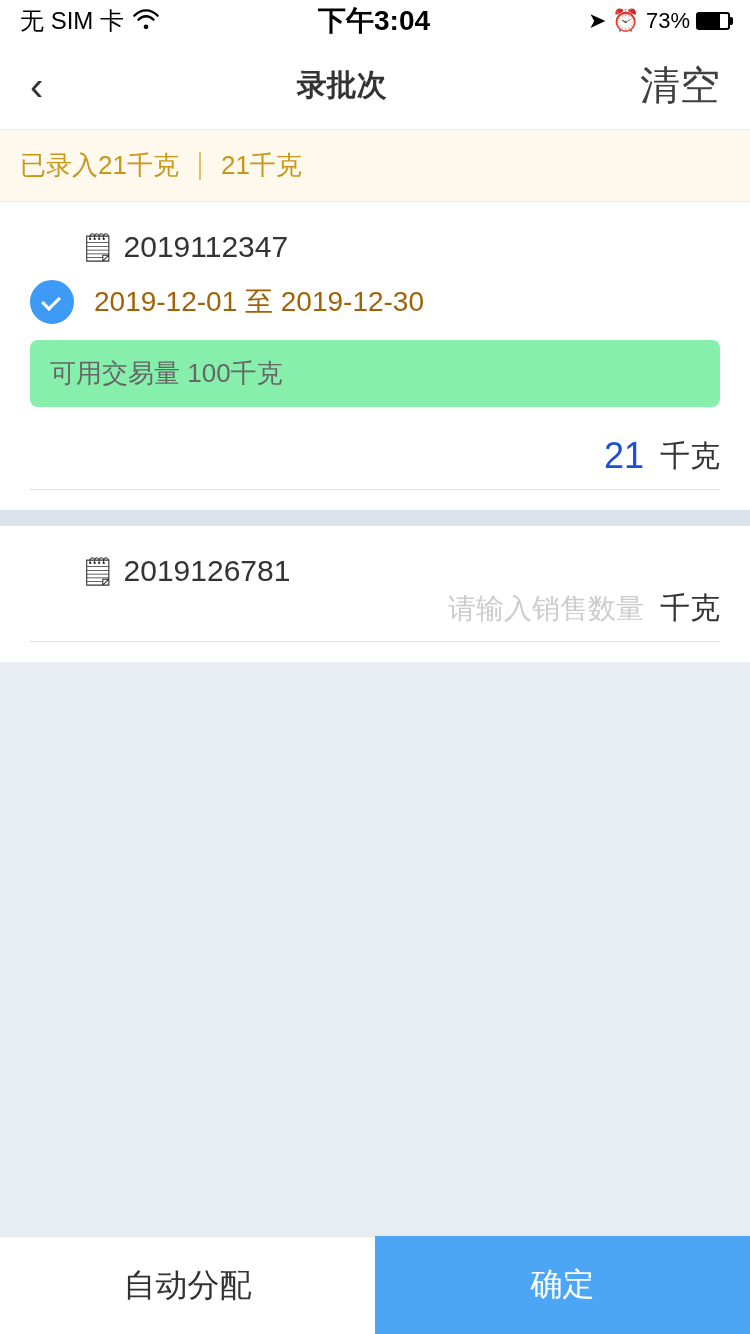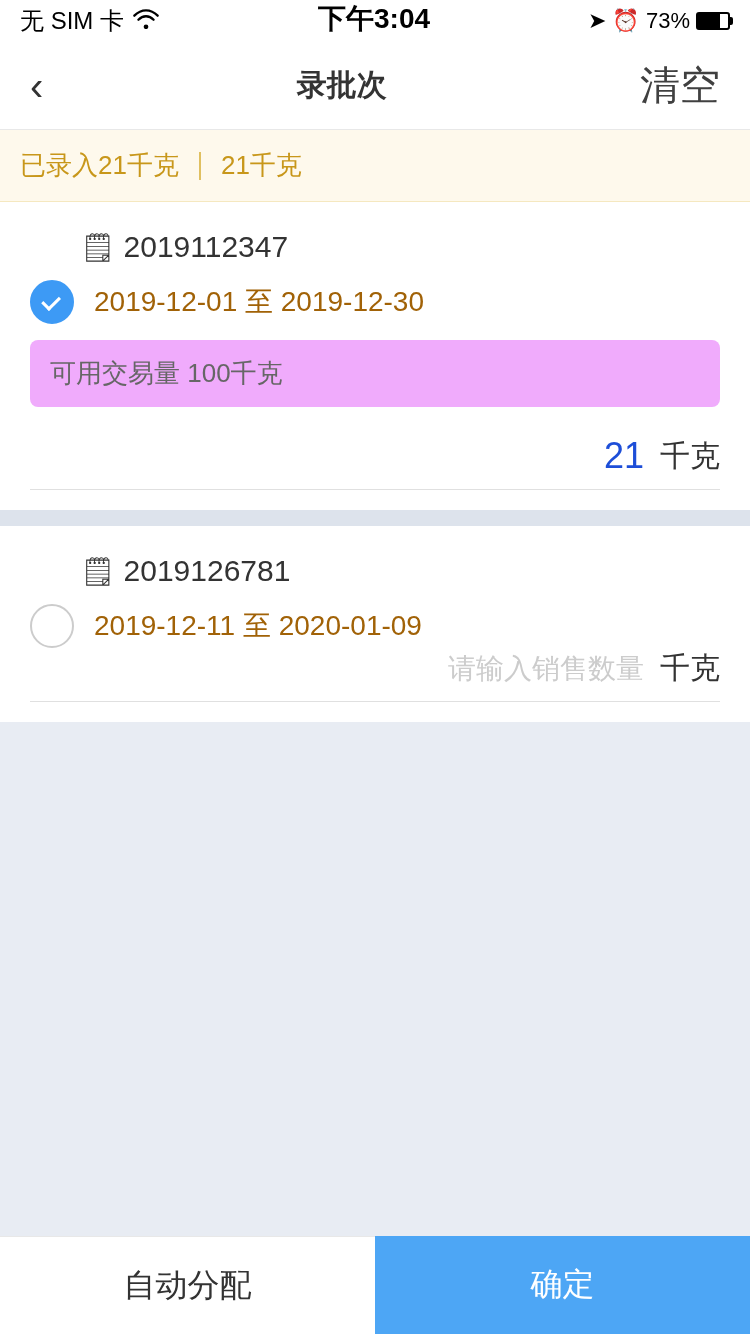--- a/index.html
+++ b/index.html
@@ -11,20 +11,21 @@
       background: #f0f2f5;
       overflow-x: hidden;
     }
 
     
     .status-bar {
       width: 750px;
       height: 42px;
       background: #fff;
       display: flex;
+      align-items: center;
       justify-content: space-between;
       padding: 0 20px;
       font-size: 24px;
     }
     .status-left {
       display: flex;
       align-items: center;
       gap: 8px;
       font-size: 24px;
       color: #000;
@@ -143,21 +144,21 @@
       border-bottom: 3px solid #fff;
       transform: rotate(-45deg) translateY(-2px);
       display: block;
     }
     .batch-date {
       font-size: 28px;
       color: #a16207;
     }
     .batch-available {
       margin: 16px 30px 28px 30px;
-      background: #f0abfc;
+      background: #86efac;
       border-radius: 8px;
       padding: 16px 20px;
       font-size: 26px;
       color: #666;
     }
     .qty-input {
       font-size: 36px;
       color: #333;
       font-weight: 500;
       text-align: right;
@@ -279,24 +280,20 @@
 
   <div class="section-divider"></div>
 
   <div class="batch-card">
     <div class="batch-card-header">
       <div class="batch-id">
         <span style="font-size:28px;">🗒</span>
         <span>2019126781</span>
       </div>
     </div>
-    <div class="batch-date-row">
-      <div class="radio-btn"></div>
-      <span class="batch-date">2019-12-11 至 2020-01-09</span>
-    </div>
 
     <div style="padding: 0 30px 0 30px;">
       <div style="display:flex;align-items:center;justify-content:flex-end;gap:16px;padding-bottom:12px;border-bottom:1px solid #e0e0e0;">
         <input type="text" class="qty-input" style="font-size: 28px; color: rgb(204, 204, 204); text-align: right; border: none; outline: none; background: transparent; width: 300px;" placeholder="请输入销售数量">
         <span style="font-size:30px;color:#333;">千克</span>
       </div>
     </div>
     <div style="height:20px;"></div>
   </div>
 

